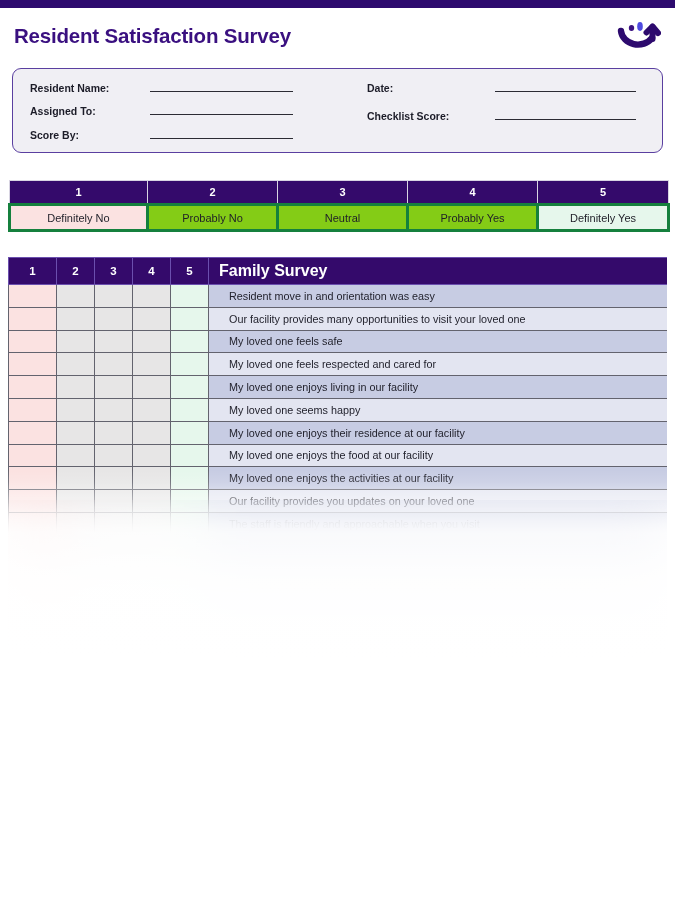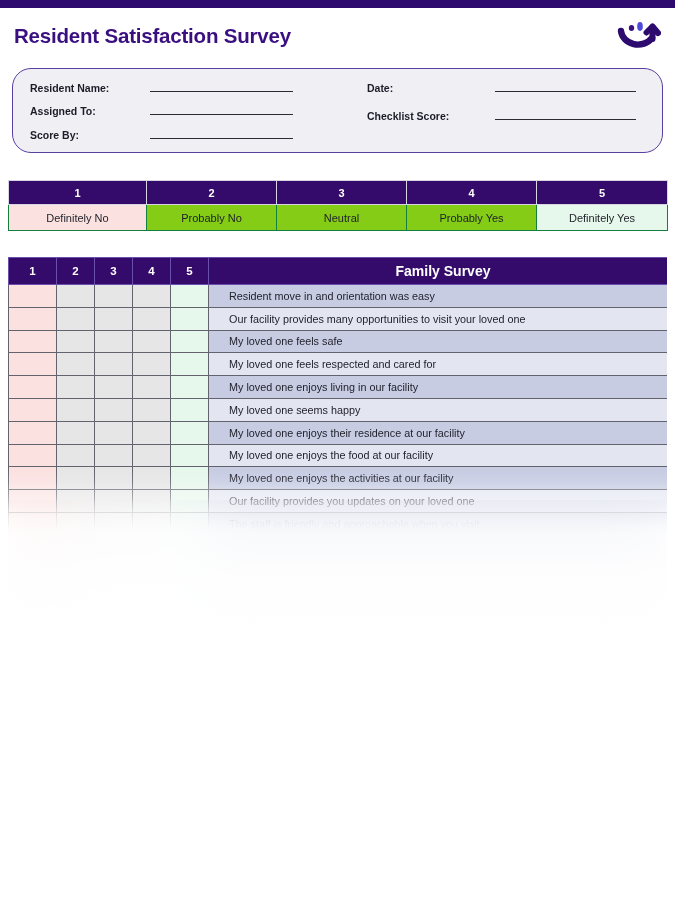--- a/index.html
+++ b/index.html
@@ -57,21 +57,21 @@
   }
 
   
   .info-box {
     position: absolute;
     top: 68px; left: 12px;
     width: 651px;
     height: 85px;
     background: #f0eff4;
     border: 1.2px solid #5a3fa0;
-    border-radius: 19px;
+    border-radius: 9px;
     display: flex;
     padding: 10px 0 8px 0;
   }
 
   .info-col {
     display: flex;
     flex-direction: column;
     justify-content: flex-start;
     gap: 5px;
   }
@@ -117,21 +117,21 @@
     font-weight: bold;
     height: 24px;
     text-align: center;
     border: 1px solid #d8d4e2;
   }
   .legend td {
     height: 26px;
     text-align: center;
     font-size: 11px;
     color: #1f1f28;
-    border: 1px solid #15803d;
+    border: 3px solid #15803d;
   }
   .legend td.c-no       { background: #fbe2e1; }
   .legend td.c-neutral  { background: #84cc16; }
   .legend td.c-yes      { background: #e6f7ec; text-align: center; }
 
   
   .survey-wrap {
     position: absolute;
     top: 257px; left: 8px;
     width: 659px;
@@ -152,21 +152,21 @@
   }
   .survey th {
     background: #340a6b;
     color: #ffffff;
     font-size: 11.5px;
     font-weight: bold;
     height: 27px;
     border: 1px solid #6b4fae;
   }
   .survey th.num { text-align: center; }
-  .survey th.q   { text-align: center; padding-left: 10px; font-size: 14px; }
+  .survey th.q   { text-align: left; padding-left: 10px; font-size: 16px; }
 
   .survey td {
     height: 22.8px;
     border: 1px solid #63636e;
     font-size: 10.8px;
     color: #1f1f28;
   }
   .survey td.s1 { background: #fbe2e1; }
   .survey td.sg { background: #e7e6e6; }
   .survey td.s5 { background: #e6f7ec; }

